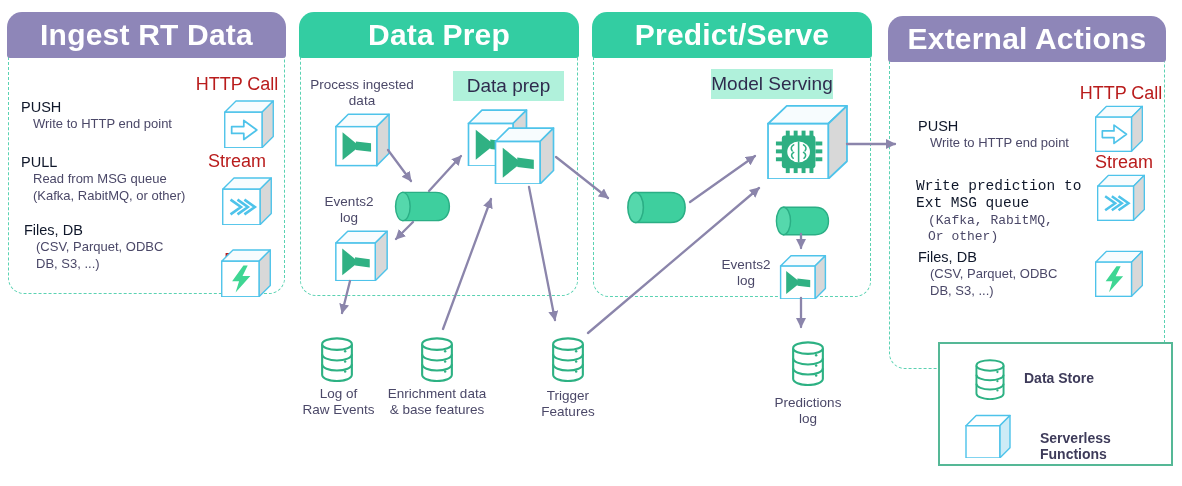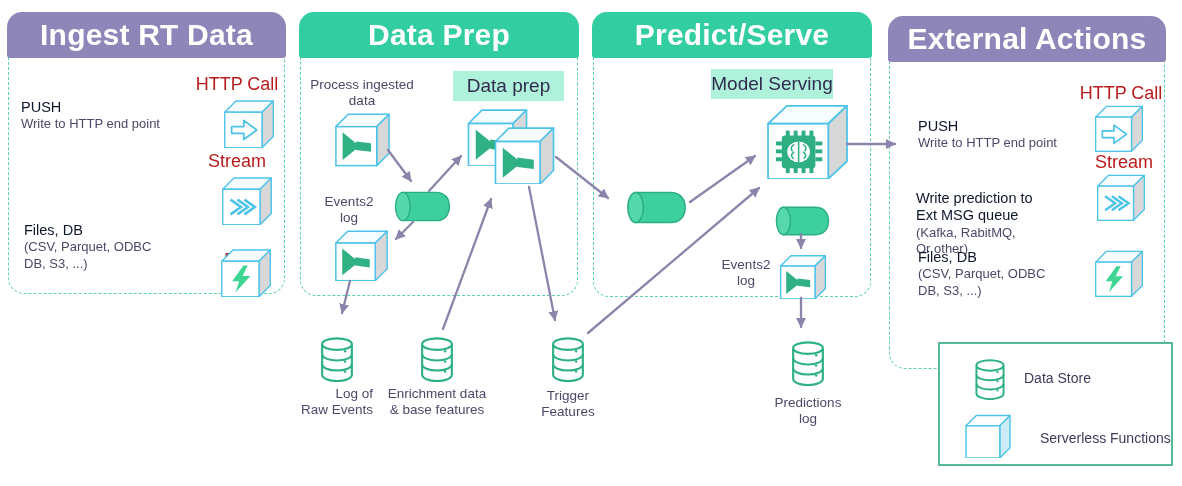--- a/index.html
+++ b/index.html
@@ -16,56 +16,61 @@
     position:absolute; top:-1.6px; left:-1.6px; right:-1.6px; height:46px;
     border-radius:15px 15px 3px 3px; color:#ffffff; font-size:30px;
     font-weight:600; display:flex; align-items:center; justify-content:center;
     letter-spacing:.2px;
   }
   .hd.purple { background:#8E86B8; }
   .hd.teal   { background:#33CDA2; }
   .abs { position:absolute; }
   .blk { position:absolute; }
   .t1 { font-size:14.5px; font-weight:500; color:#0f172a; line-height:1.2; }
-  .t2 { font-size:13px; color:#4B4868; line-height:1.24; }
+  .t2 { font-size:13px; color:#4B4868; line-height:1.24;margin-left:12px; }
   .pre { white-space:pre-line; }
   .iconlabel {
     position:absolute; text-align:center; color:#b91c1c; font-size:18px;
     font-weight:500;
   }
   .iconlabel.big { font-size:19.5px;margin-top:24px; }
   .lbl {
     position:absolute; text-align:center; color:#4B4868; font-size:13.5px;
     line-height:1.22; white-space:pre-line;
   }
   .hl {
     position:absolute; background:#B0F1DB; color:#2F2C4E; font-size:19px;
     font-weight:500; display:flex; align-items:center; justify-content:center;
   }
   .legend {
     position:absolute; left:938px; top:342px; width:235px; height:124px;
     border:2px solid #55B896; background:#ffffff; box-sizing:border-box;
   }
-  .lg-label { position:absolute; font-size:14px; font-weight:400; color:#3E3B5A; }
+  .lg-label { position:absolute; font-size:14px; font-weight:700; color:#3E3B5A; }
   .arrows { position:absolute; left:0; top:0; z-index:9; pointer-events:none; }
   svg { display:block; }
 </style>
 </head>
 <body>
 
 <div class="canvas">
 
   <section class="panel" style="left:8px;top:13px;width:277px;height:281px;">
     <header class="hd purple">
       <span>Ingest RT Data</span>
     </header>
 
     <div class="blk" style="left:12px;top:85px;">
       <div class="t1">PUSH</div>
       <div class="t2 pre">Write to HTTP end point</div>
+    </div>
+    <div class="blk" style="left:12px;top:140px;">
+      <div class="t1">PULL</div>
+      <div class="t2 pre">Read from MSG queue
+(Kafka, RabitMQ, or other)</div>
     </div>
     <div class="blk" style="left:15px;top:208px;">
       <div class="t1">Files, DB</div>
       <div class="t2 pre">(CSV, Parquet, ODBC
 DB, S3, ...)</div>
     </div>
 
     <div class="iconlabel" style="left:172px;top:60px;width:112px;">HTTP Call</div>
     <svg class="abs" style="left:214px;top:85px;" width="52" height="49" viewBox="0 0 60 56">
       <polygon points="2,15 15,2 58,2 45,15" fill="#F7FCFE" stroke="#4EC3EA" stroke-width="1.6" stroke-linejoin="round"></polygon>
@@ -239,21 +244,21 @@
     <div class="iconlabel" style="left:178px;top:134px;width:112px;">Stream</div>
     <svg class="abs" style="left:206px;top:155px;" width="50" height="48" viewBox="0 0 60 56">
       <polygon points="2,15 15,2 58,2 45,15" fill="#F7FCFE" stroke="#4EC3EA" stroke-width="1.6" stroke-linejoin="round"></polygon>
       <polygon points="45,15 58,2 58,43 45,56" fill="#D8D8D8" stroke="#4EC3EA" stroke-width="1.6" stroke-linejoin="round"></polygon>
       <rect x="2" y="15" width="43" height="41" fill="#FFFFFF" stroke="#4EC3EA" stroke-width="1.6"></rect>
       <path d="M11,27 L23,35.5 L11,44" fill="none" stroke="#4EC3EA" stroke-width="3"></path>
       <path d="M19,27 L31,35.5 L19,44" fill="none" stroke="#4EC3EA" stroke-width="3"></path>
       <path d="M27,27 L39,35.5 L27,44" fill="none" stroke="#4EC3EA" stroke-width="3"></path>
     </svg>
 
-    <div class="blk" style="left:26px;top:172px;">
+    <div class="blk" style="left:26px;top:160px;font-family:Liberation Mono, monospace;">
       <div class="t1 pre">Write prediction to
 Ext MSG queue</div>
       <div class="t2 pre">(Kafka, RabitMQ,
 Or other)</div>
     </div>
 
     <div class="iconlabel big" style="left:175px;top:211px;width:112px;">ETL</div>
     <svg class="abs" style="left:204px;top:231px;" width="50" height="48" viewBox="0 0 60 56">
       <polygon points="2,15 15,2 58,2 45,15" fill="#F7FCFE" stroke="#4EC3EA" stroke-width="1.6" stroke-linejoin="round"></polygon>
       <polygon points="45,15 58,2 58,43 45,56" fill="#D8D8D8" stroke="#4EC3EA" stroke-width="1.6" stroke-linejoin="round"></polygon>
@@ -272,21 +277,21 @@
     <path d="M4.5,8.5 V40.5 a15.5,6.5 0 0 0 31,0 V8.5" fill="#FFFFFF" stroke="#2DB183" stroke-width="2.2"></path>
     <ellipse cx="20" cy="8.5" rx="15.5" ry="6" fill="#FFFFFF" stroke="#2DB183" stroke-width="2.2"></ellipse>
     <path d="M4.5,19 a15.5,6.5 0 0 0 31,0" fill="none" stroke="#2DB183" stroke-width="2.2"></path>
     <path d="M4.5,29.5 a15.5,6.5 0 0 0 31,0" fill="none" stroke="#2DB183" stroke-width="2.2"></path>
     <g fill="#2DB183">
         <circle cx="28.5" cy="16" r="1.3"></circle>
         <circle cx="28.5" cy="26.5" r="1.3"></circle>
         <circle cx="28.5" cy="37" r="1.3"></circle>
       </g>
   </svg>
-  <div class="lbl" style="left:288px;top:386px;width:85px;text-align:right;">Log of
+  <div class="lbl" style="left:296px;top:386px;width:85px;">Log of
 Raw Events</div>
 
   <svg class="abs" style="left:417px;top:336px;" width="40" height="46" viewBox="0 0 40 48">
     <path d="M4.5,8.5 V40.5 a15.5,6.5 0 0 0 31,0 V8.5" fill="#FFFFFF" stroke="#2DB183" stroke-width="2.2"></path>
     <ellipse cx="20" cy="8.5" rx="15.5" ry="6" fill="#FFFFFF" stroke="#2DB183" stroke-width="2.2"></ellipse>
     <path d="M4.5,19 a15.5,6.5 0 0 0 31,0" fill="none" stroke="#2DB183" stroke-width="2.2"></path>
     <path d="M4.5,29.5 a15.5,6.5 0 0 0 31,0" fill="none" stroke="#2DB183" stroke-width="2.2"></path>
     <g fill="#2DB183">
         <circle cx="28.5" cy="16" r="1.3"></circle>
         <circle cx="28.5" cy="26.5" r="1.3"></circle>

